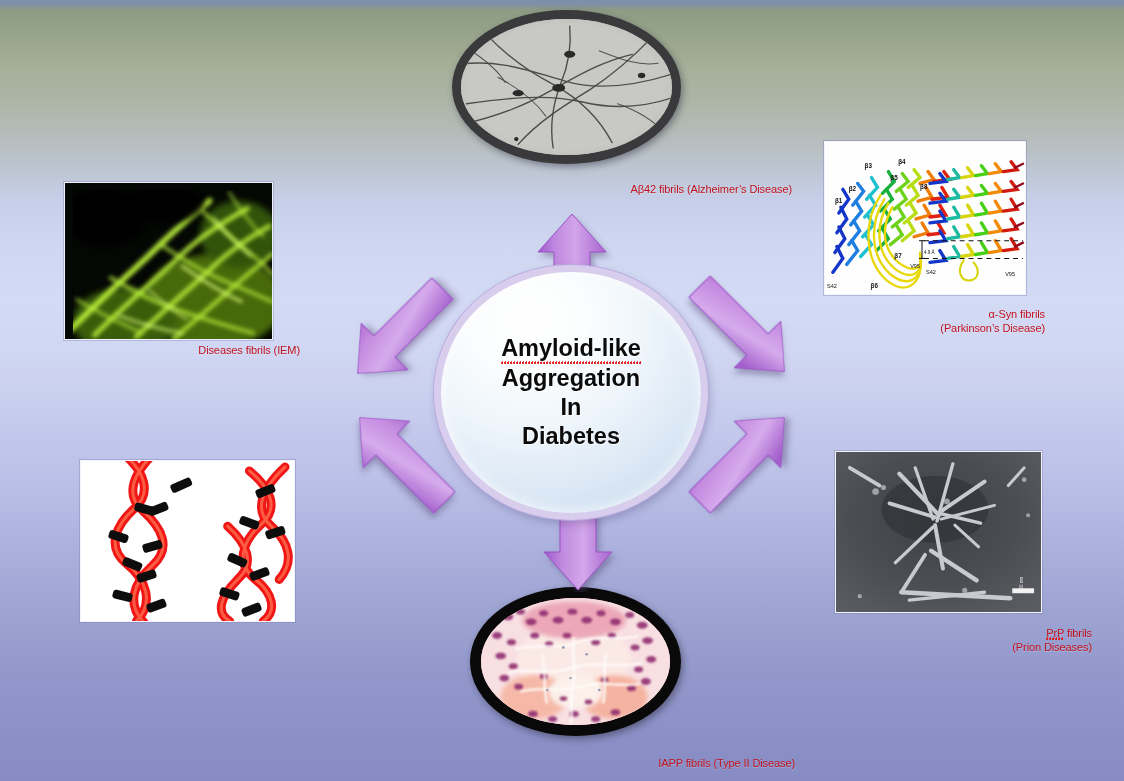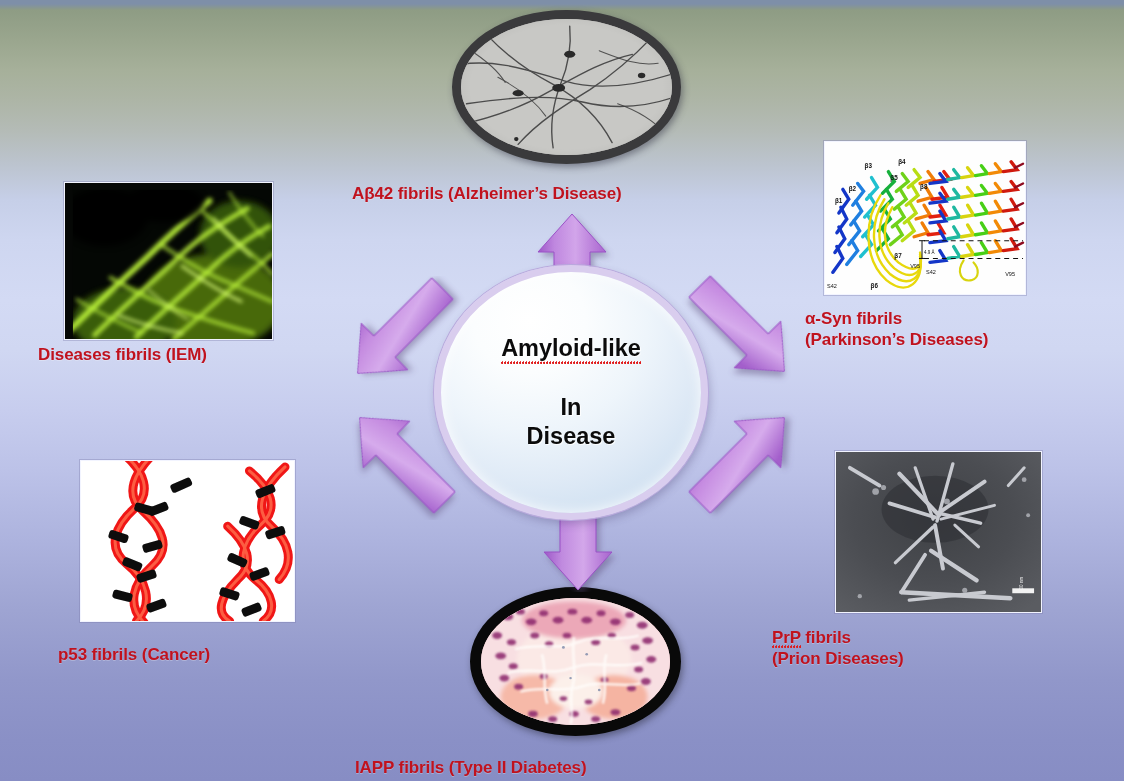--- a/index.html
+++ b/index.html
@@ -36,24 +36,24 @@
   }
   
   .pic { position: absolute; overflow: hidden; }
   .pic.rect { border: 1px solid #f2f4ff; box-shadow: 0 0 0 1px rgba(120,120,170,.35); }
   .pic.ellipse { border-radius: 50%; }
 
   
   .label {
     position: absolute;
     color: #c0121e;
-    font-weight: bold;
-    font-size: 17px;
+    font-weight: normal;
+    font-size: 11px;
     line-height: 1.24;
-    text-align: left;
+    text-align: right;
     letter-spacing: -0.1px;
     white-space: pre-line;
     text-shadow: 0 1px 0 rgba(255,255,255,.25);
   }
   .sp { 
     background-image: radial-gradient(circle at 1.2px 2.6px, #e01b1b 1.1px, transparent 1.3px);
     background-size: 3px 4px;
     background-repeat: repeat-x;
     background-position: 0 100%;
     padding-bottom: 1px;
@@ -196,21 +196,21 @@
         <stop offset="64%" stop-color="#d6abec"></stop>
         <stop offset="100%" stop-color="#a35fcb"></stop>
       </linearGradient>
     </defs>
     <g transform="rotate(-45 70 60)">
       <path d="M130 60 L92 27 L92 45 L10 45 L10 75 L92 75 L92 93 Z" fill="url(#gLR)" stroke="#9a52c6" stroke-width="1" filter="url(#dsA)"></path>
     </g>
   </svg>
 
   <div id="hub">
-    <div id="hub-text"><span class="sp">Amyloid-like</span><br><br><span>In</span><br><span>Disease</span><br></div>
+    <div id="hub-text"><span class="sp">Amyloid-like</span><br><span>Aggregation</span><br><span>In</span><br><span>Diabetes</span><br></div>
   </div>
 
   <div class="pic ellipse" id="pic-abeta">
     <svg width="100%" height="100%" viewBox="0 0 229 154" preserveAspectRatio="none">
       <rect width="229" height="154" fill="#c8c8c5"></rect>
       <g stroke="#4c4c4c" fill="none" stroke-width="1.5" stroke-linecap="round">
         <path d="M-5 52 C40 44 78 60 112 70 C150 82 196 74 236 60"></path>
         <path d="M6 96 C46 90 92 84 132 94 C172 104 208 98 238 86"></path>
         <path d="M28 18 C48 40 70 58 100 74 C128 90 150 112 164 140"></path>
         <path d="M206 22 C186 44 166 62 140 80 C112 98 84 116 62 142"></path>
@@ -428,21 +428,21 @@
       <g fill="#111" font-family="Liberation Sans, sans-serif" font-size="5.6">
         <text x="2" y="148">S42</text>
         <text x="102" y="134">S42</text>
         <text x="86" y="128">V95</text>
         <text x="182" y="136">V95</text>
         <text x="100" y="113" font-size="4.6">4.9 Å</text>
       </g>
     </svg>
   </div>
   <div class="label" style="left:805px; top:308px; width:240px;">α-Syn fibrils
-(Parkinson’s Diseases)</div>
+(Parkinson’s Disease)</div>
 
   <div class="pic rect" id="pic-p53">
     <svg width="100%" height="100%" viewBox="0 0 215 162" preserveAspectRatio="none">
       <rect width="215" height="162" fill="#ffffff"></rect>
       <defs>
         <filter id="sbl">
             <feGaussianBlur stdDeviation="0.7"></feGaussianBlur>
           </filter>
       </defs>
       <g filter="url(#sbl)">
@@ -481,21 +481,20 @@
           <rect x="160" y="58" width="20" height="9" rx="3" transform="rotate(20 170 62)"></rect>
           <rect x="186" y="68" width="20" height="9" rx="3" transform="rotate(-18 196 72)"></rect>
           <rect x="148" y="96" width="20" height="9" rx="3" transform="rotate(24 158 100)"></rect>
           <rect x="170" y="110" width="20" height="9" rx="3" transform="rotate(-20 180 114)"></rect>
           <rect x="140" y="130" width="20" height="9" rx="3" transform="rotate(18 150 134)"></rect>
           <rect x="162" y="146" width="20" height="9" rx="3" transform="rotate(-22 172 150)"></rect>
         </g>
       </g>
     </svg>
   </div>
-  <div class="label" style="left:58px; top:644px; width:262px;">p53 fibrils  (Cancer)</div>
 
   <div class="pic rect" id="pic-prp">
     <svg width="100%" height="100%" viewBox="0 0 207 162" preserveAspectRatio="none">
       <defs>
         <radialGradient id="prpBg" cx="48%" cy="42%" r="72%">
           <stop offset="0%" stop-color="#3f4145"></stop>
           <stop offset="55%" stop-color="#4b4d52"></stop>
           <stop offset="100%" stop-color="#5a5c61"></stop>
         </radialGradient>
         <filter id="prpBlur">
@@ -531,21 +530,21 @@
           <circle cx="194" cy="64" r="2"></circle>
         <circle cx="130" cy="140" r="2.6"></circle>
       </g>
 
       <g>
         <rect x="178" y="138" width="22" height="5" fill="#f2f2f2"></rect>
         <text x="189" y="134" fill="#f2f2f2" font-family="Liberation Sans, sans-serif" font-size="4.6" text-anchor="middle" transform="rotate(-90 189 134)">500 nm</text>
       </g>
     </svg>
   </div>
-  <div class="label" style="left:772px; top:627px; width:240px;"><span class="sp">PrP</span> fibrils<br>(Prion Diseases)</div>
+  <div class="label" style="left:852px; top:627px; width:240px;"><span class="sp">PrP</span> fibrils<br>(Prion Diseases)</div>
 
   <div class="pic ellipse" id="pic-iapp">
     <svg width="100%" height="100%" viewBox="0 0 211 149" preserveAspectRatio="none">
       <defs>
         <filter id="hBlur">
             <feGaussianBlur stdDeviation="2.6"></feGaussianBlur>
           </filter>
         <filter id="hBlur2">
             <feGaussianBlur stdDeviation="1.3"></feGaussianBlur>
           </filter>
@@ -610,15 +609,15 @@
       </g>
       <g fill="#3f5a8a" opacity=".55">
         <circle cx="92" cy="58" r="1.6"></circle>
           <circle cx="118" cy="66" r="1.5"></circle>
         <circle cx="100" cy="94" r="1.4"></circle>
           <circle cx="132" cy="108" r="1.5"></circle>
         <circle cx="74" cy="108" r="1.4"></circle>
       </g>
     </svg>
   </div>
-  <div class="label" style="left:355px; top:757px; width:440px;">IAPP fibrils  (Type II Diabetes)</div>
+  <div class="label" style="left:355px; top:757px; width:440px;">IAPP fibrils  (Type II Disease)</div>
 
 </div>
 
 </body></html>

